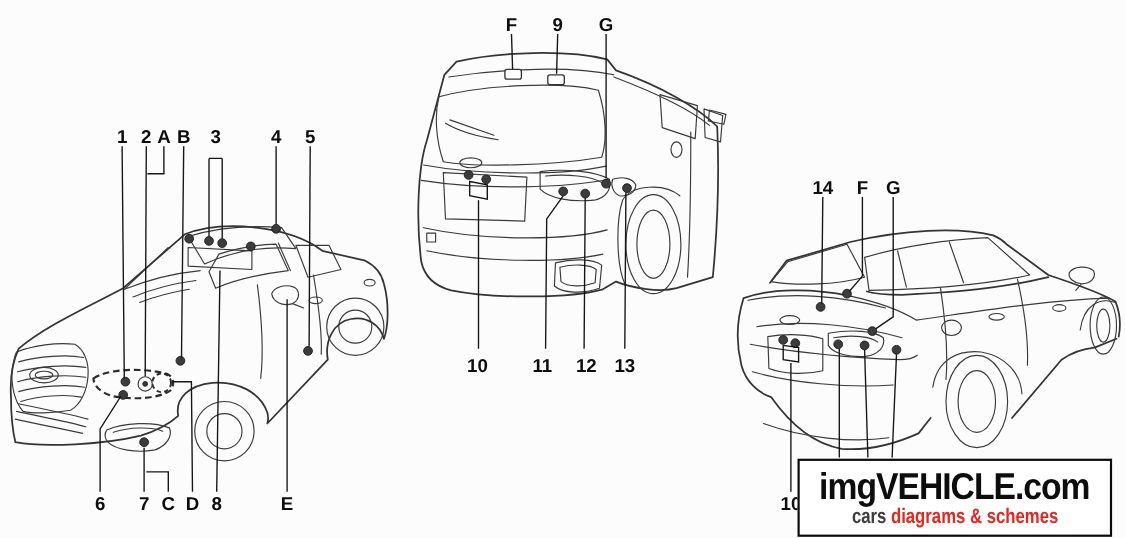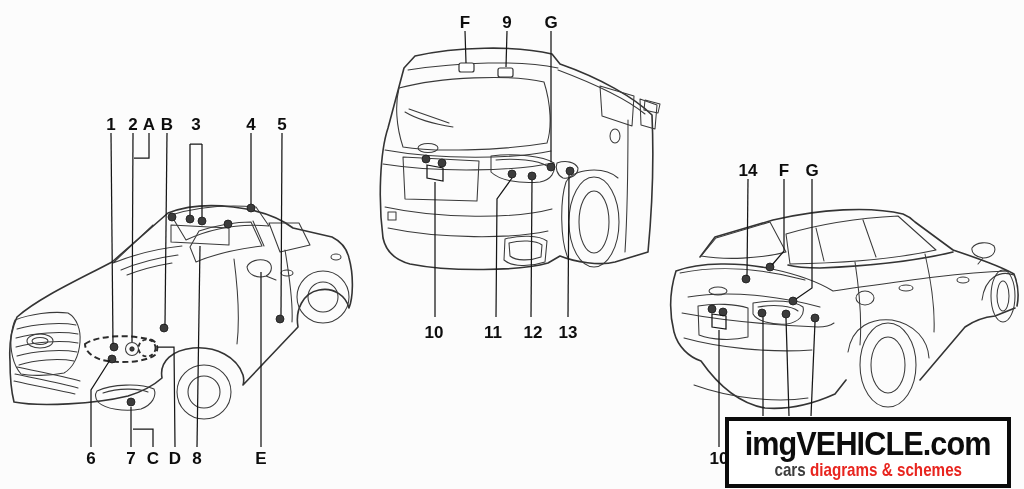--- a/index.html
+++ b/index.html
@@ -9,21 +9,21 @@
   .outline{fill:none;stroke:#343434;stroke-width:1.6;stroke-linecap:round;stroke-linejoin:round;}
   .detail{fill:none;stroke:#3a3a3a;stroke-width:1.05;stroke-linecap:round;stroke-linejoin:round;}
   .callout{fill:none;stroke:#161616;stroke-width:1.25;}
   .dot{fill:#3c3c3c;stroke:#1b1b1b;stroke-width:.8;}
   .clip{fill:#fff;stroke:#333;stroke-width:1.2;}
   .dashed{fill:none;stroke:#2c2c2c;stroke-width:2;stroke-dasharray:6 3.5;}
   .dashc{fill:none;stroke:#2c2c2c;stroke-width:1.8;stroke-dasharray:4 3;}
   text.lbl{font-family:"Liberation Sans",sans-serif;font-weight:700;font-size:17px;
            fill:#0d0d0d;text-anchor:middle;}
   .logo{position:absolute;left:725px;top:417px;width:286px;height:71px;background:#ffffff;
-        border:4px solid #737373;box-sizing:border-box;display:flex;flex-direction:column;
+        border:2px solid #737373;box-sizing:border-box;display:flex;flex-direction:column;
         align-items:center;justify-content:center;overflow:hidden;}
   .logo-title{font-weight:800;font-size:34px;line-height:32px;color:#0d0d0d;
               letter-spacing:-1px;transform:scaleX(.9);white-space:nowrap;}
   .logo-tagline{font-weight:700;font-size:19px;line-height:19px;color:#3d3d3d;
                 transform:scaleX(.8);white-space:nowrap;margin-top:1px;}
 </style>
 </head>
 <body>
 
 <svg width="1024" height="489" viewBox="0 0 1024 489">

